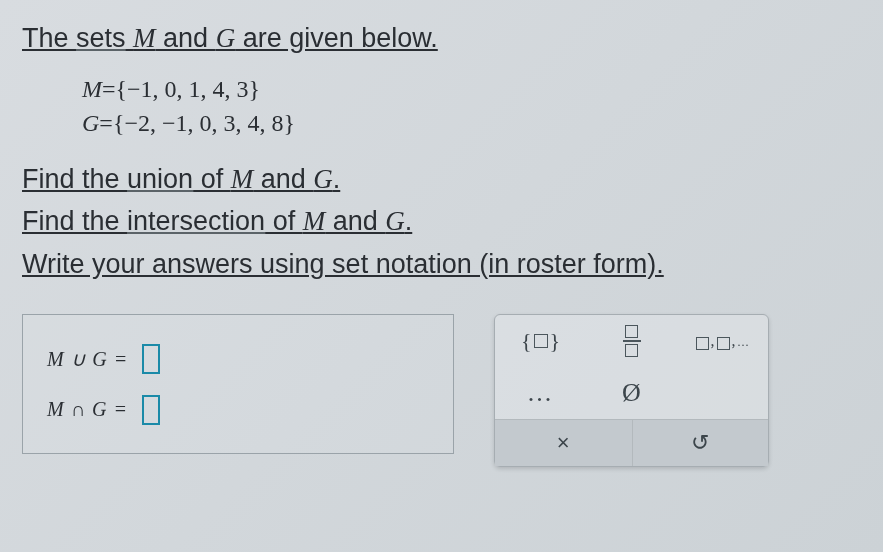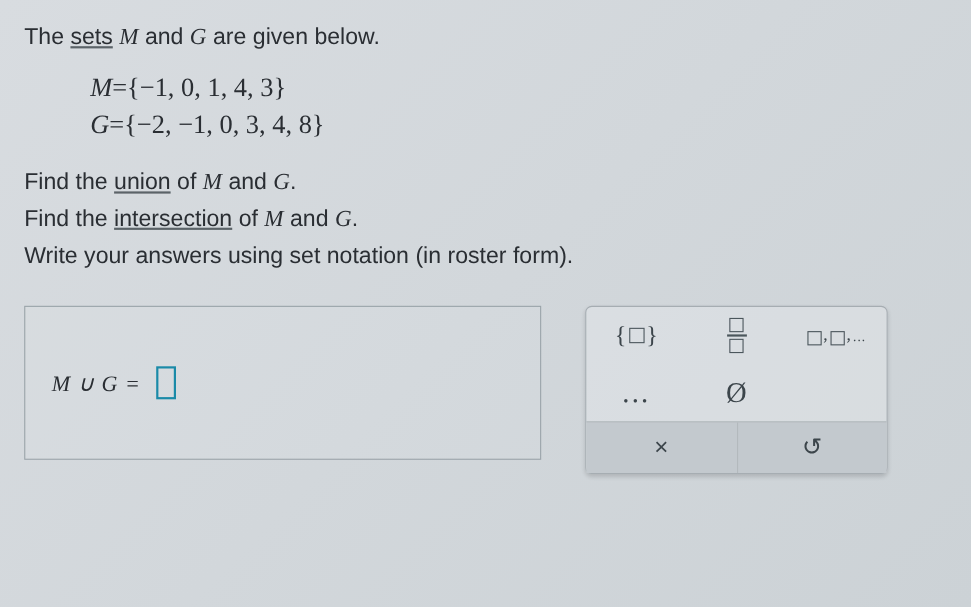--- a/index.html
+++ b/index.html
@@ -7,36 +7,36 @@
     width: 883px;
     height: 552px;
     background: linear-gradient(135deg, #d8dce0 0%, #ccd2d6 100%);
     font-family: Verdana, Geneva, sans-serif;
     color: #2a2e33;
     padding: 18px 22px;
     overflow: hidden;
   }
   .math-i { font-family: 'Times New Roman', serif; font-style: italic; }
   .math-r { font-family: 'Times New Roman', serif; }
-  .line { font-size: 21px; line-height: 1.5; }
+  .line { font-size: 27px; line-height: 1.5; text-decoration: underline; }
   .intro { margin-bottom: 14px; }
   .underline { text-decoration: underline; text-decoration-color: #5b6368; }
   .defs { margin: 10px 0 18px 60px; font-size: 24px; }
   .defs .row { display: flex; align-items: center; height: 34px; }
   .task { margin-top: 2px; }
 
   .answer-area {
     display: flex;
     align-items: flex-start;
     margin-top: 30px;
     gap: 40px;
   }
   .answer-box {
     border: 1px solid #9aa3a9;
-    width: 470px;
+    width: 432px;
     height: 140px;
     padding: 18px 24px;
     display: flex;
     flex-direction: column;
     justify-content: space-around;
     background: rgba(255,255,255,0.06);
   }
   .eq-row {
     display: flex;
     align-items: center;
@@ -142,20 +142,24 @@
   <span>Find the </span><span class="underline">intersection</span><span> of </span><span class="math-i">M</span><span> and </span><span class="math-i">G</span><span>.</span>
 </div>
 <div class="line task">Write your answers using set notation (in roster form).</div>
 
 <div class="answer-area">
   <div class="answer-box">
     <div class="eq-row">
       <span class="eq-label"><span class="math-i">M ∪ G =</span></span>
       <span class="input-slot"></span>
     </div>
+    <div class="eq-row">
+      <span class="eq-label"><span class="math-i">M ∩ G =</span></span>
+      <span class="input-slot"></span>
+    </div>
   </div>
 
   <div class="palette">
     <div class="palette-grid">
       <div class="palette-cell">
         <span class="braced">
           <span>{</span>
           <span class="sq"></span>
           <span>}</span>
         </span>

